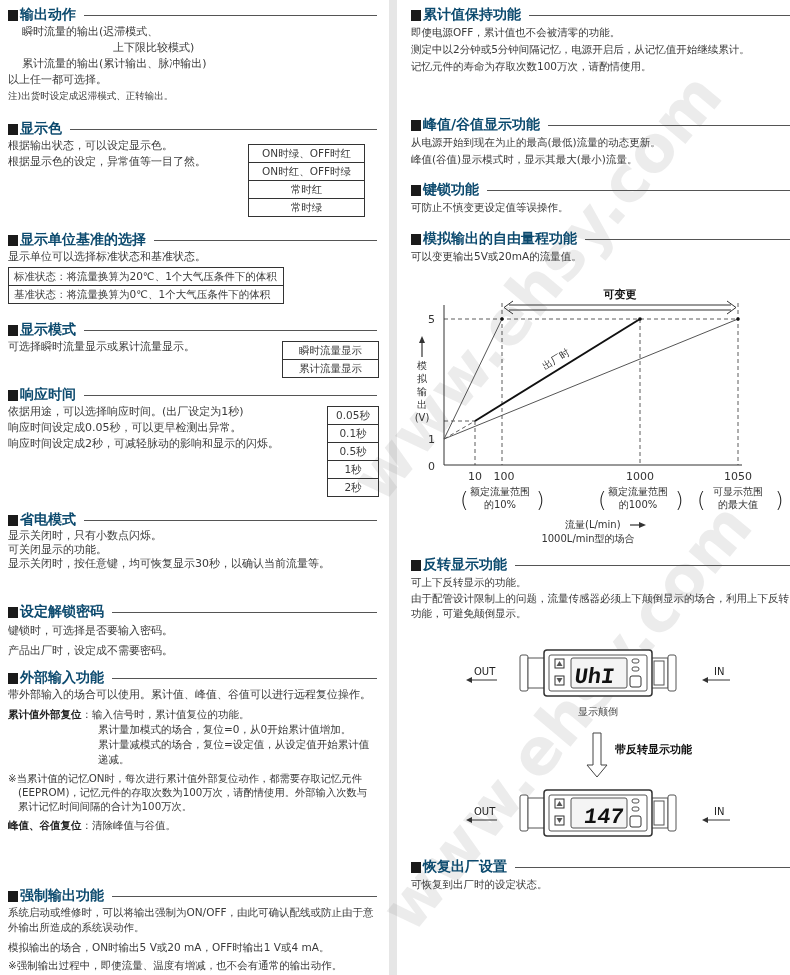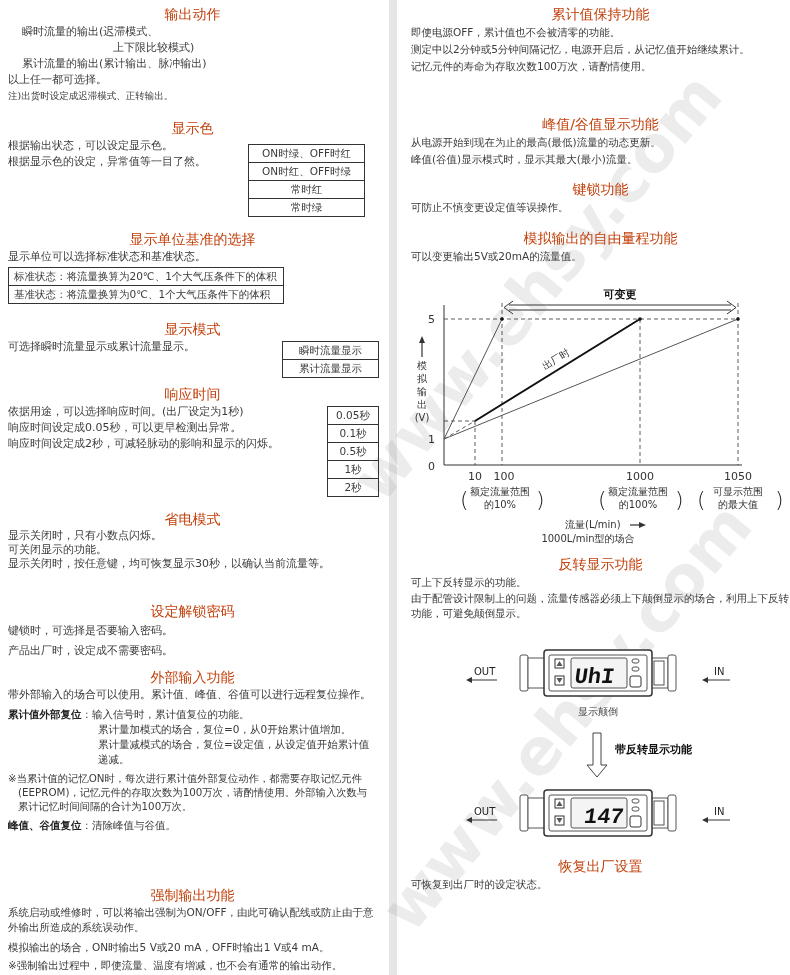--- a/index.html
+++ b/index.html
@@ -4,21 +4,21 @@
 <style>
   * { box-sizing: border-box; margin: 0; padding: 0; }
   html, body { width: 790px; height: 975px; background: #ffffff; overflow: hidden; }
   body { font-family: "DejaVu Sans", "Liberation Sans", sans-serif; color: #3a3a3a; font-size: 11px; position: relative; }
   .col { position: absolute; top: 0; }
   .col-left { left: 0; width: 385px; }
   .col-right { left: 405px; width: 385px; }
   .divider { position: absolute; left: 389px; top: 0; width: 8px; height: 975px; background: #e6e6e6; }
   .sec { position: absolute; left: 8px; right: 8px; }
   .col-right .sec { left: 6px; right: 0; }
-  .h { display: flex; align-items: center; font-weight: normal; font-size: 14px; color: #c2410c; height: 18px; white-space: nowrap; flex-direction: column; }
+  .h { display: flex; align-items: center; font-weight: bold; font-size: 14px; color: #0c4a6e; height: 18px; white-space: nowrap; }
   .h .sq { display: inline-block; width: 10px; height: 11px; background: #1a1a1a; margin-right: 2px; }
   .h .rule { flex: 1; height: 1px; background: #555; margin-left: 8px; }
   .p { line-height: 16px; font-size: 11px; white-space: nowrap; }
   .note { font-size: 9.5px; line-height: 15px; }
   .indent1 { padding-left: 14px; }
   .bold { font-weight: bold; color: #222; }
   table.box { border-collapse: collapse; position: absolute; font-size: 10.5px; }
   table.box td { border: 1px solid #333; text-align: center; height: 18px; padding: 0 6px; white-space: nowrap; }
   table.box.left td { text-align: left; padding-left: 5px; }
   .hang { padding-left: 77px; text-indent: -77px; white-space: normal; }

